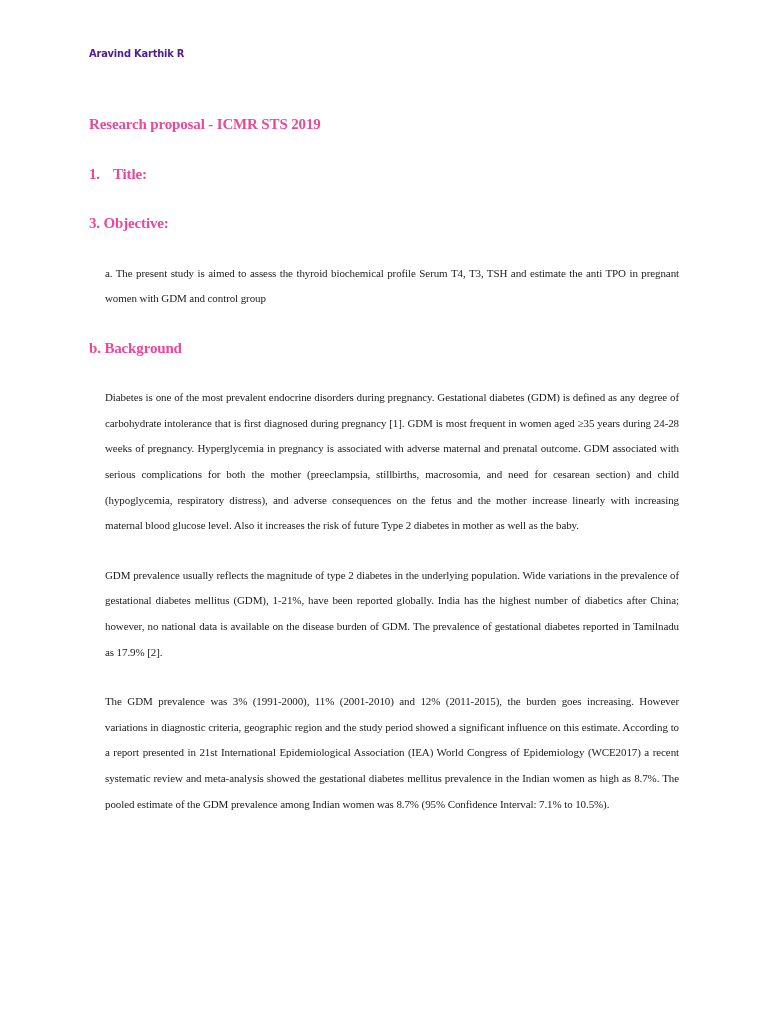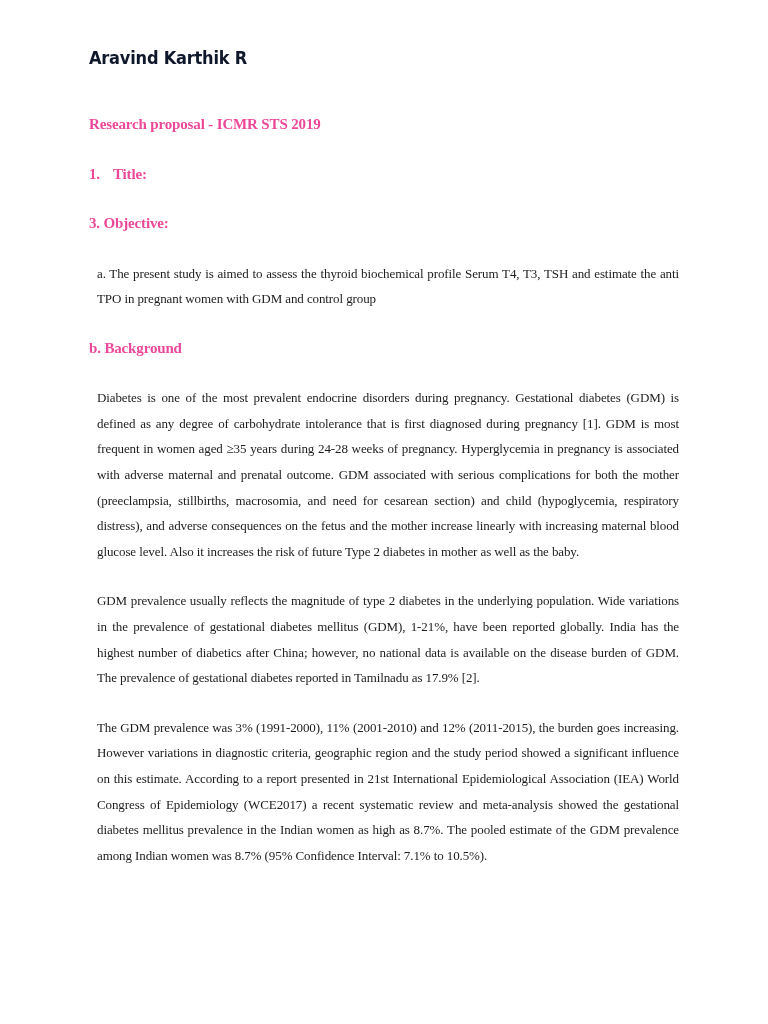--- a/index.html
+++ b/index.html
@@ -33,23 +33,23 @@
     width: 590px;
   }
 
   
   .doc-header {
     position: absolute;
     left: 0;
     top: 47px;
     font-family: "DejaVu Sans Condensed", "Liberation Sans Narrow", "Liberation Sans", sans-serif;
     font-weight: bold;
-    font-size: 18px;
+    font-size: 11px;
     letter-spacing: -0.2px;
-    color: #0f172a;
+    color: #4c1d95;
     white-space: nowrap;
   }
 
   .body-flow {
     position: absolute;
     left: 0;
     top: 112px;
     width: 590px;
   }
 
@@ -68,22 +68,22 @@
   .heading-block {
     margin: 0 0 24px 0;
   }
 
   .numbered-heading {
     display: inline-block;
     min-width: 24px;
   }
 
   p.para {
-    margin: 0 0 24px 8px;
-    font-size: 13px;
+    margin: 0 0 24px 16px;
+    font-size: 11px;
     line-height: 25.6px;
     text-align: justify;
     text-justify: inter-word;
     color: #1c1c1c;
     letter-spacing: -0.1px;
     hyphens: none;
   }
 </style>
 </head>
 <body>

